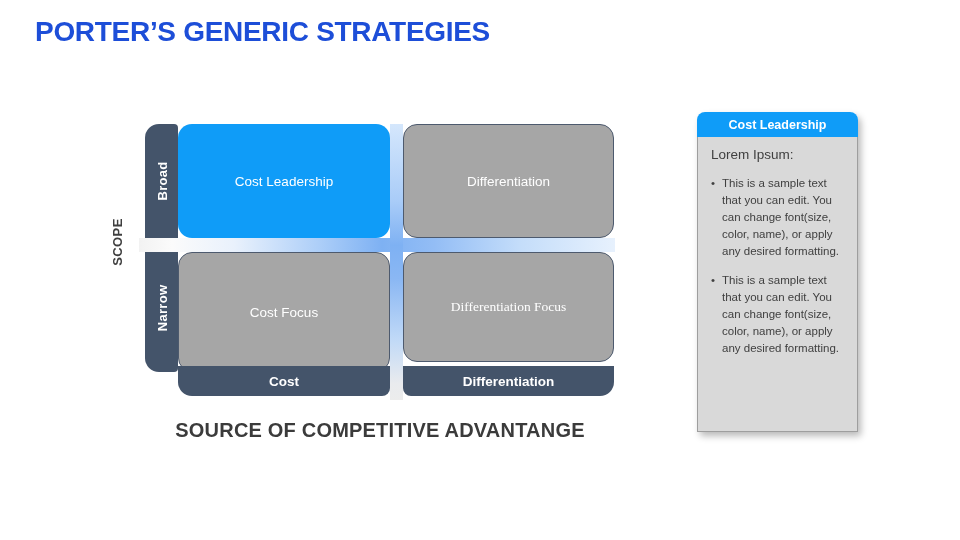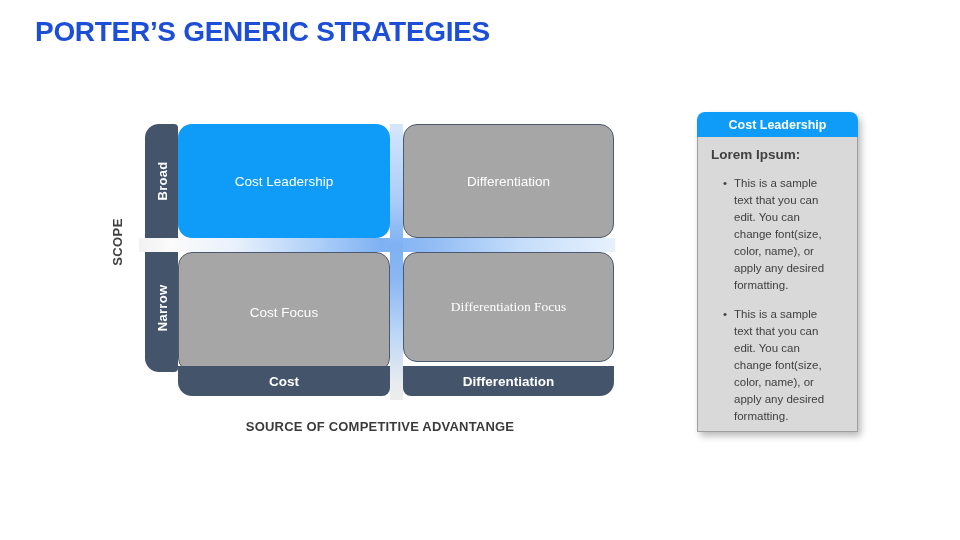--- a/index.html
+++ b/index.html
@@ -51,40 +51,40 @@
   .col-bar{
     position:absolute;top:366px;height:30px;background:#44546A;color:#ffffff;
     display:flex;align-items:center;justify-content:center;
     font-size:13.5px;font-weight:700;
   }
   .col-bar.cost{left:178px;width:212px;border-radius:0 0 8px 14px;}
   .col-bar.diff{left:403px;width:211px;border-radius:0 0 14px 8px;}
 
   .x-axis-label{
     position:absolute;left:145px;top:419px;width:470px;text-align:center;
-    font-size:13px;font-weight:700;color:#3b3b3b;letter-spacing:0.2px;
+    font-size:20px;font-weight:700;color:#3b3b3b;letter-spacing:0.2px;
   }
 
   
   .card{
     position:absolute;left:697px;top:112px;width:161px;height:320px;
     box-shadow:3px 4px 7px rgba(0,0,0,0.28);border-radius:8px 8px 2px 2px;
   }
   .card-header{
     height:25px;background:#0f9cf8;border-radius:8px 8px 0 0;
     display:flex;align-items:center;justify-content:center;
     color:#ffffff;font-size:12.5px;font-weight:700;
   }
   .card-body{
     box-sizing:border-box;height:295px;background:#d9d9d9;
     border:1px solid #9e9e9e;border-top:none;
     padding:10px 8px 8px 13px;color:#404040;
   }
-  .card-subtitle{font-size:13.5px;font-weight:700;margin:0 0 13px 0;}
-  .bullet-list{margin:12px;padding:0;list-style:none;}
+  .card-subtitle{font-size:13.5px;font-weight:400;margin:0 0 13px 0;}
+  .bullet-list{margin:0;padding:0;list-style:none;}
   .bullet-item{
     position:relative;padding-left:11px;margin-bottom:12px;
     font-size:11.5px;line-height:17px;max-width:118px;
   }
   .bullet-item::before{content:"\2022";position:absolute;left:0;top:0;}
 </style>
 </head>
 <body>
 
 <div class="stage">

